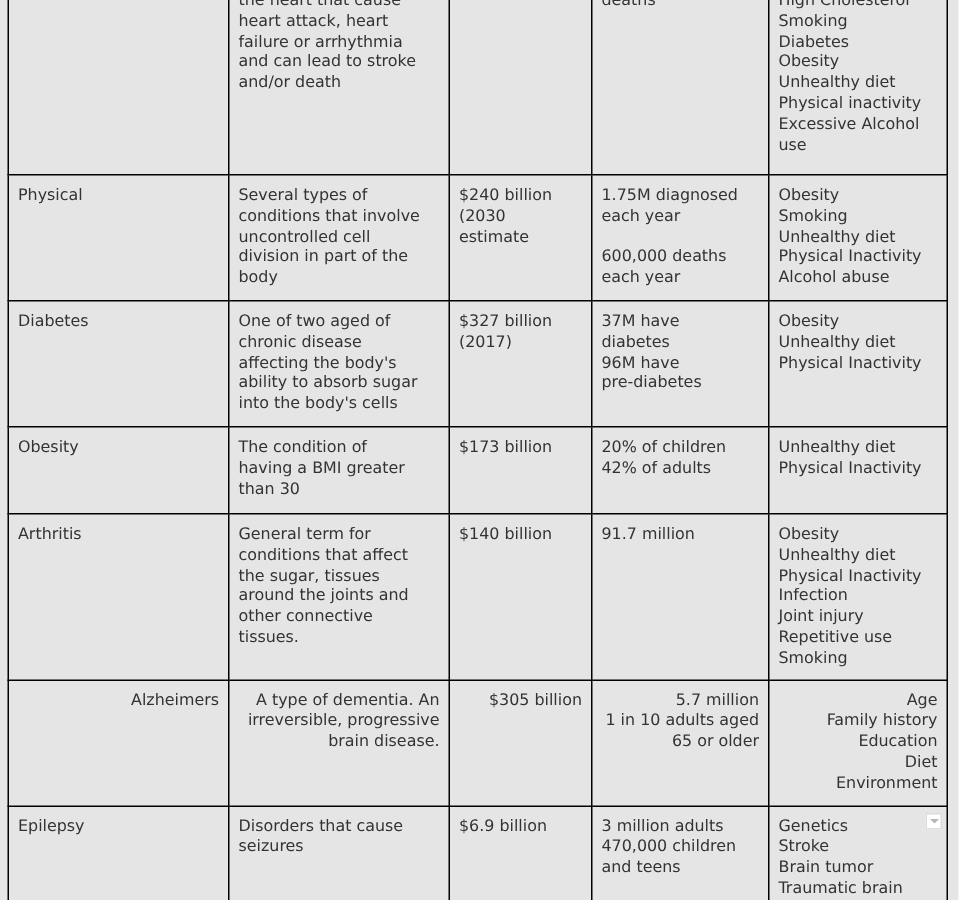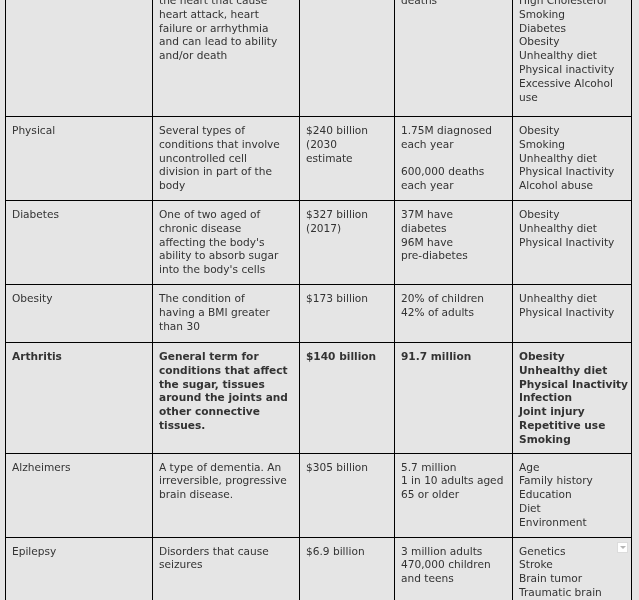--- a/index.html
+++ b/index.html
@@ -46,22 +46,22 @@
     .col-desc { width: 147px; }
     .col-cost { width: 95px; }
     .col-prev { width: 118px; }
     .col-risk { width: 119px; }
     .line { display: block; white-space: nowrap; }
     .gap { display: block; height: 13.8px; }
     .row-first { height: 130px; }
     .row-cancers { height: 84px; }
     .row-diabetes { height: 84px; }
     .row-obesity { height: 58px; }
-    .row-arthritis { height: 110px; font-weight: bold; }
-    .row-alz { height: 84px; }
+    .row-arthritis { height: 110px; }
+    .row-alz { height: 84px; text-align: right; }
     .row-epi { height: 80px; }
     .risk-cell { position: relative; }
     .dropdown-toggle {
       position: absolute;
       right: 3px;
       top: 4px;
       width: 11px;
       height: 11px;
       border: 1px solid #dcdcdc;
       background: #ffffff;
@@ -91,21 +91,21 @@
       <col class="col-risk">
     </colgroup>
     <tbody>
 
       <tr class="row-first">
         <td><span></span></td>
         <td>
           <span class="line">the heart that cause</span>
           <span class="line">heart attack, heart</span>
           <span class="line">failure or arrhythmia</span>
-          <span class="line">and can lead to ability</span>
+          <span class="line">and can lead to stroke</span>
           <span class="line">and/or death</span>
         </td>
         <td></td>
         <td>
           <span class="line">deaths</span>
         </td>
         <td>
           <span class="line">High Cholesterol</span>
           <span class="line">Smoking</span>
           <span class="line">Diabetes</span>

